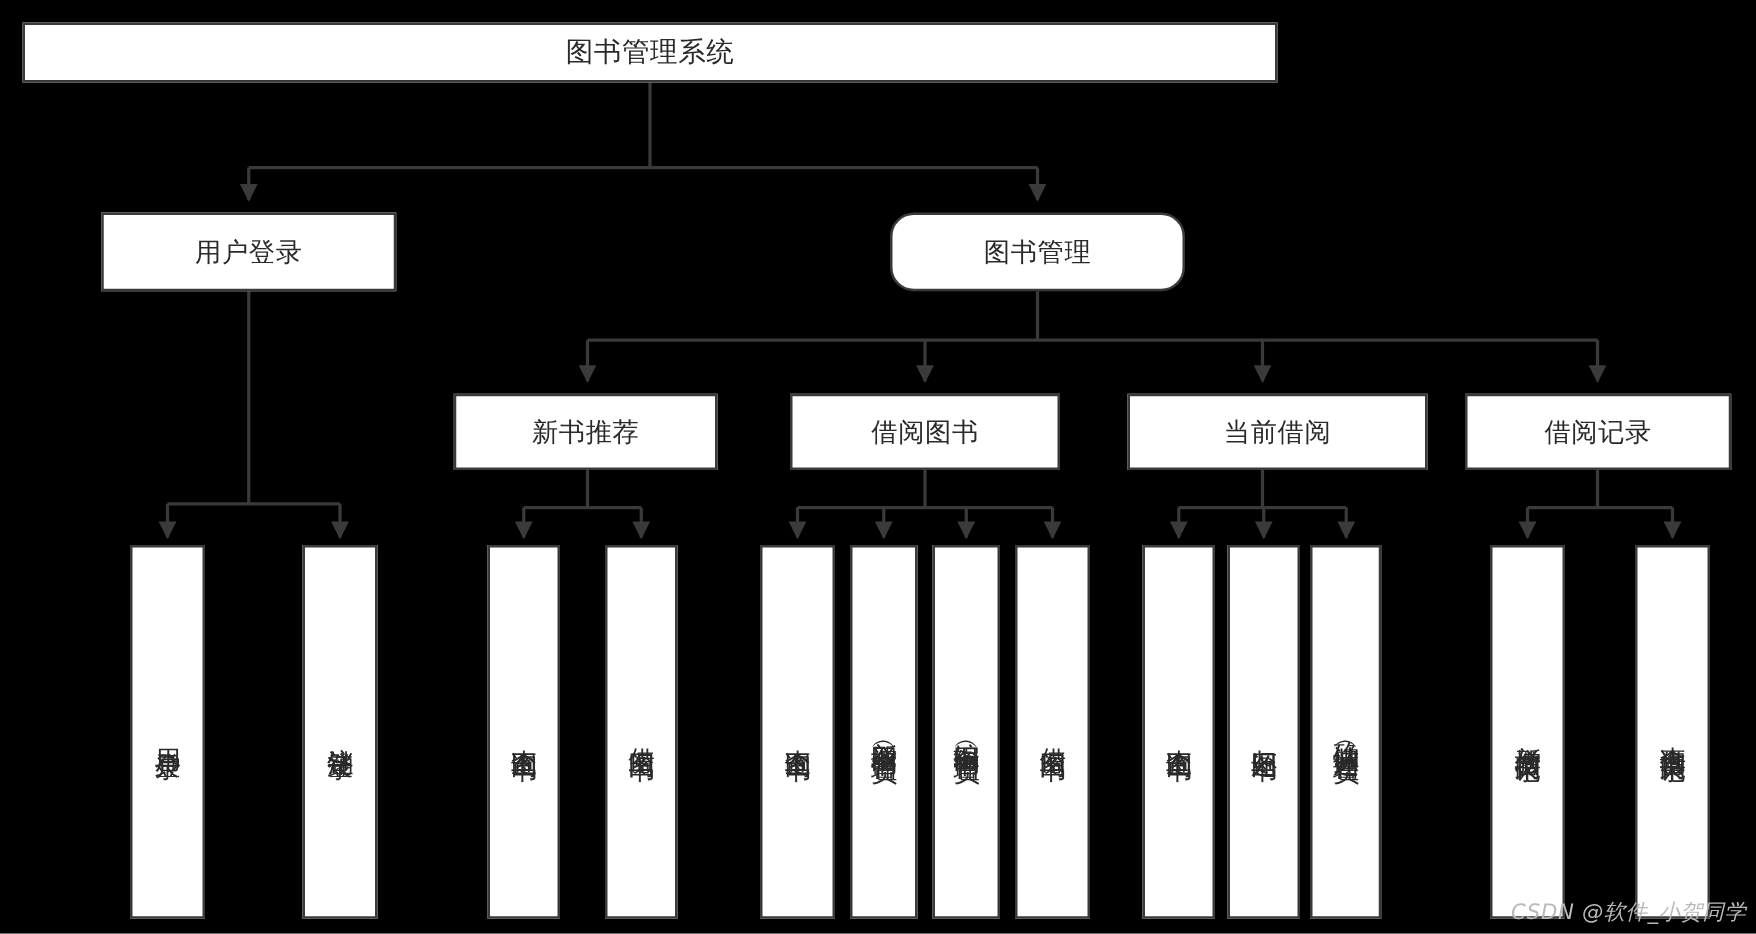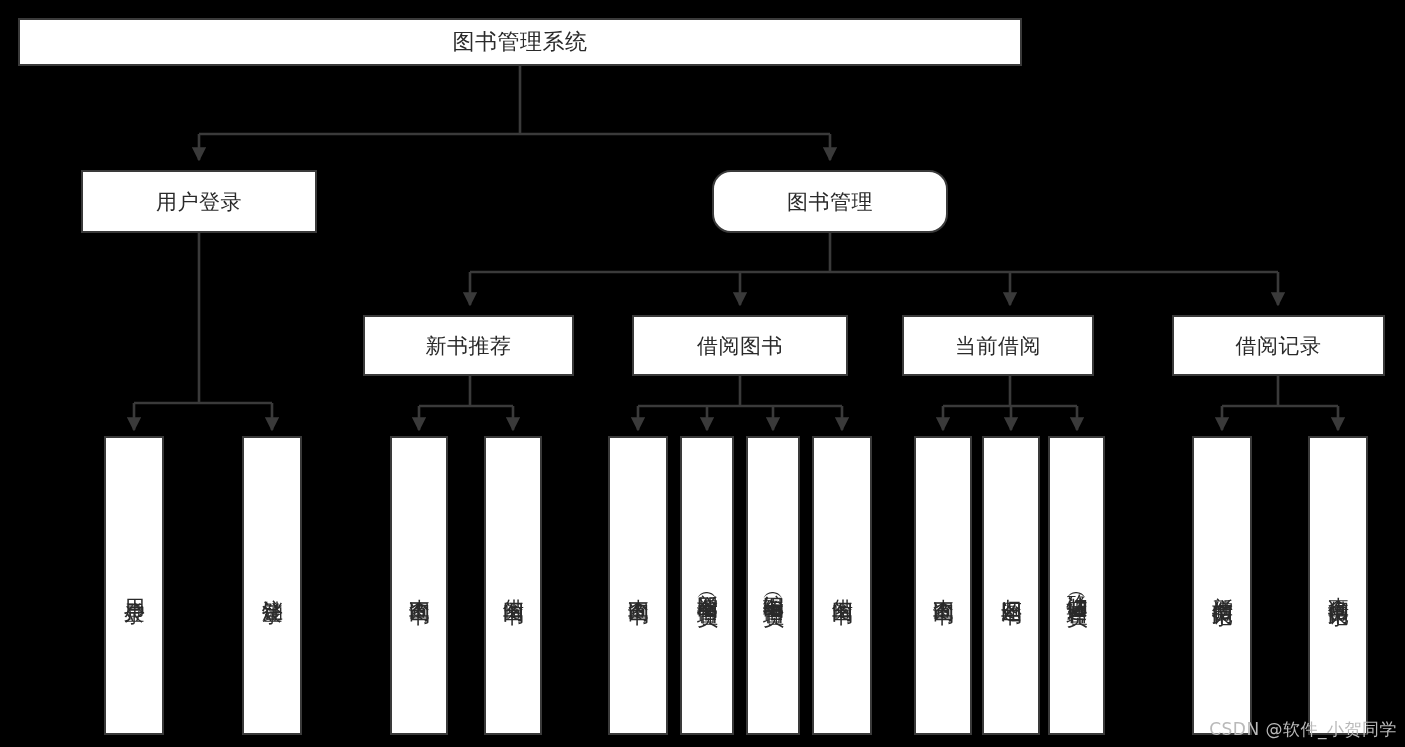--- a/index.html
+++ b/index.html
@@ -57,20 +57,21 @@
     color: #2a2a2a;
   }
   .watermark {
     position: absolute;
     right: 8px;
     bottom: 6px;
     font-size: 17px;
     color: #b9b9b9;
     letter-spacing: 0.5px;
     white-space: nowrap;
+    font-style: italic;
   }
 </style>
 </head>
 <body>
 
 <div id="canvas">
 
   <svg class="edges" viewBox="0 0 1405 747">
     <defs>
       <marker id="arrow" viewBox="0 0 10 10" refX="9" refY="5" markerWidth="5.5" markerHeight="5.5" orient="auto-start-reverse">
@@ -134,21 +135,21 @@
   </div>
 
   <div class="node horiz" style="left:363px; top:315px; width:211px; height:61px;">
     <span>新书推荐</span>
   </div>
 
   <div class="node horiz" style="left:632px; top:315px; width:216px; height:61px;">
     <span>借阅图书</span>
   </div>
 
-  <div class="node horiz" style="left:902px; top:315px; width:192px; height:61px;">
+  <div class="node horiz" style="left:902px; top:315px; width:240px; height:61px;">
     <span>当前借阅</span>
   </div>
 
   <div class="node horiz" style="left:1172px; top:315px; width:213px; height:61px;">
     <span>借阅记录</span>
   </div>
 
   <div class="node vert" style="left:104px; top:436px; width:60px; height:299px;">
     <span class="vlabel">用户登录</span>
   </div>

